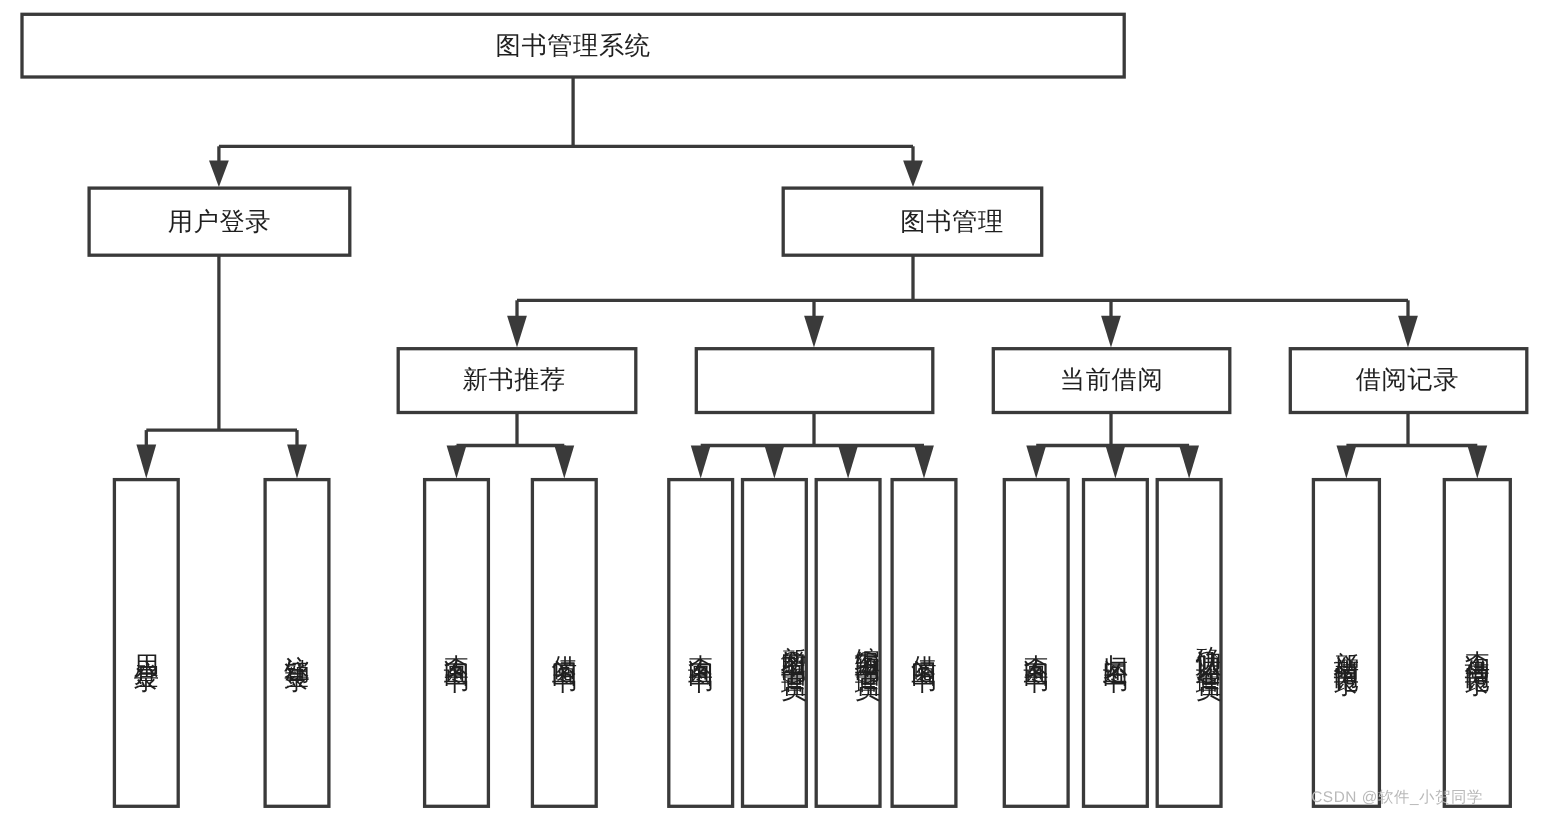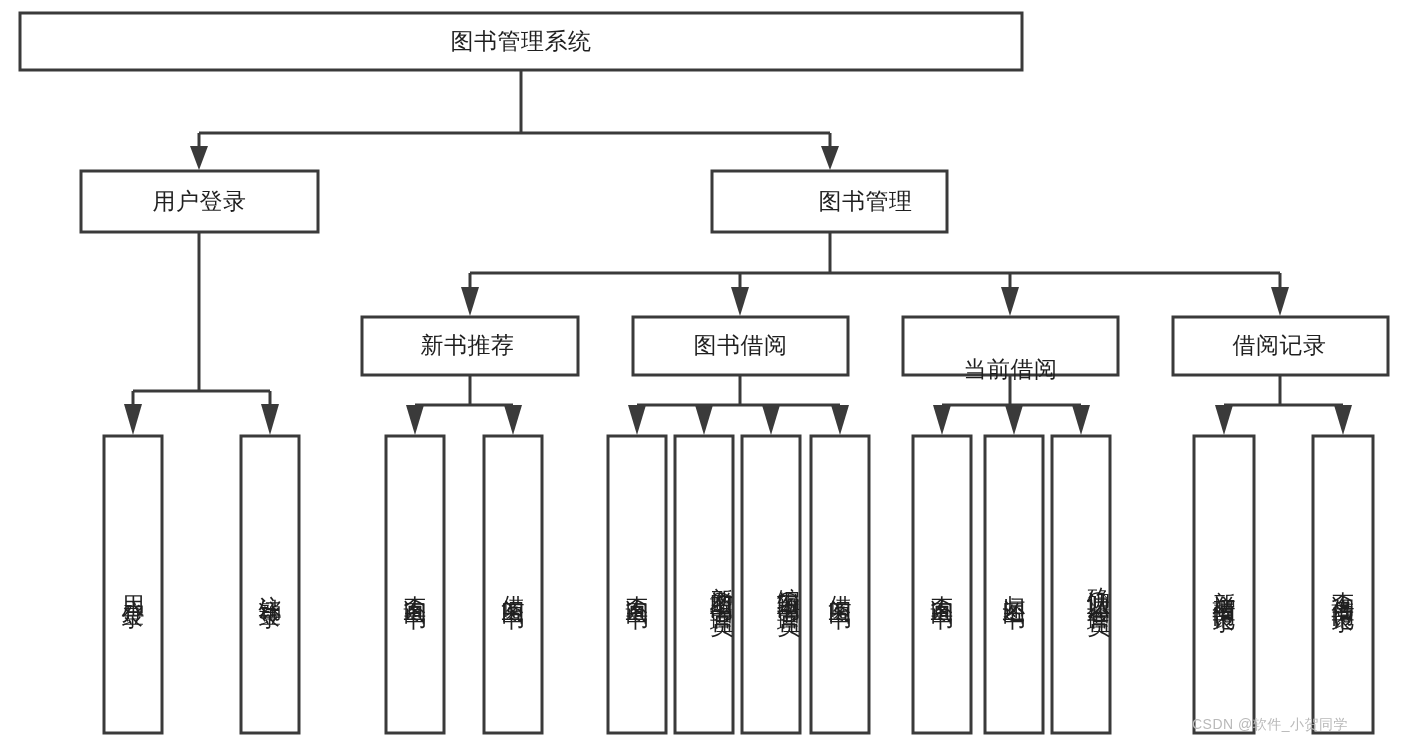--- a/index.html
+++ b/index.html
@@ -173,22 +173,21 @@
       <path class="arrow-head" d="M1334,405 L1352,405 L1343,435 z"></path>
     </g>
   </svg>
 
   <div class="node-label horizontal" style="left:20px; top:13px; width:1002px; height:57px;">图书管理系统</div>
 
   <div class="node-label horizontal" style="left:81px; top:171px; width:237px; height:61px;">用户登录</div>
   <div class="node-label horizontal" style="left:712px; top:171px; width:235px; height:61px;padding-left:36px;">图书管理</div>
 
   <div class="node-label horizontal" style="left:362px; top:317px; width:211px; height:58px;">新书推荐</div>
-  <div class="node-label horizontal" style="left:633px; top:317px; width:215px; height:58px;">图书借阅</div>
-  <div class="node-label horizontal" style="left:903px; top:317px; width:215px; height:58px;margin-top:24px;">当前借阅</div>
+  <div class="node-label horizontal" style="left:903px; top:317px; width:215px; height:58px;">当前借阅</div>
   <div class="node-label horizontal" style="left:1172px; top:317px; width:215px; height:58px;">借阅记录</div>
 
   <div class="node-label vertical centered" style="left:104px; top:436px; width:58px; height:297px;">用户登录</div>
   <div class="node-label vertical centered" style="left:241px; top:436px; width:58px; height:297px;">注销登录</div>
 
   <div class="node-label vertical centered" style="left:386px; top:436px; width:58px; height:297px;">查询图书</div>
   <div class="node-label vertical centered" style="left:484px; top:436px; width:58px; height:297px;">借阅图书</div>
 
   <div class="node-label vertical centered" style="left:608px; top:436px; width:58px; height:297px;">查询图书</div>
   <div class="node-label vertical" style="left:675px; top:436px; width:58px; height:297px;">新增图书（管理员）</div>

